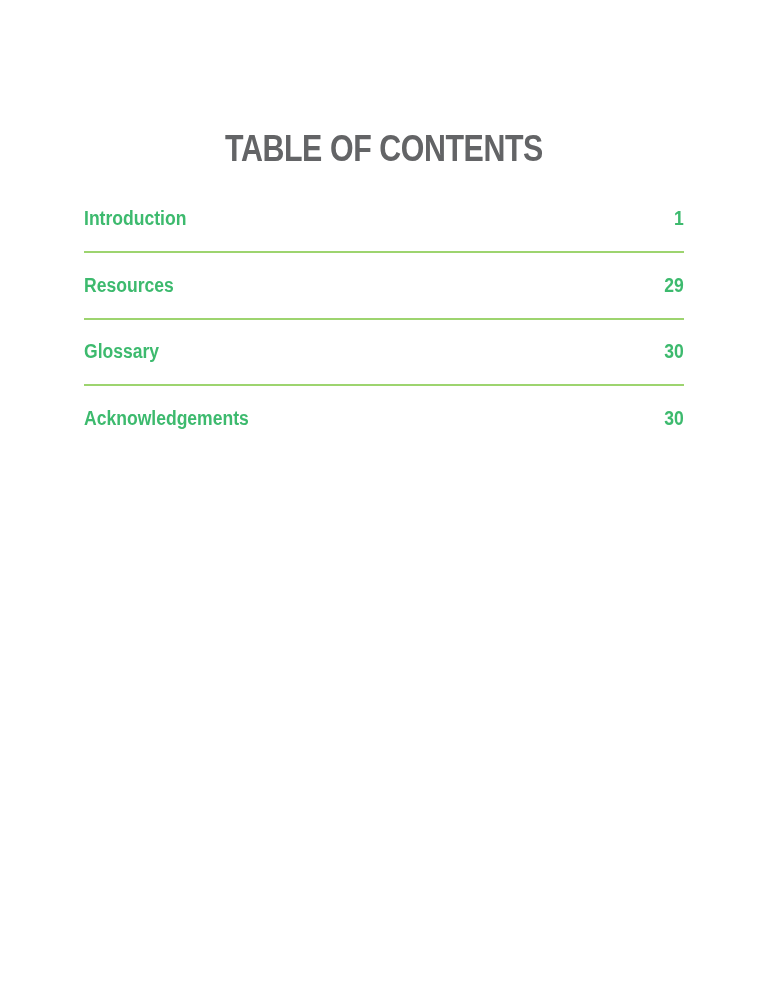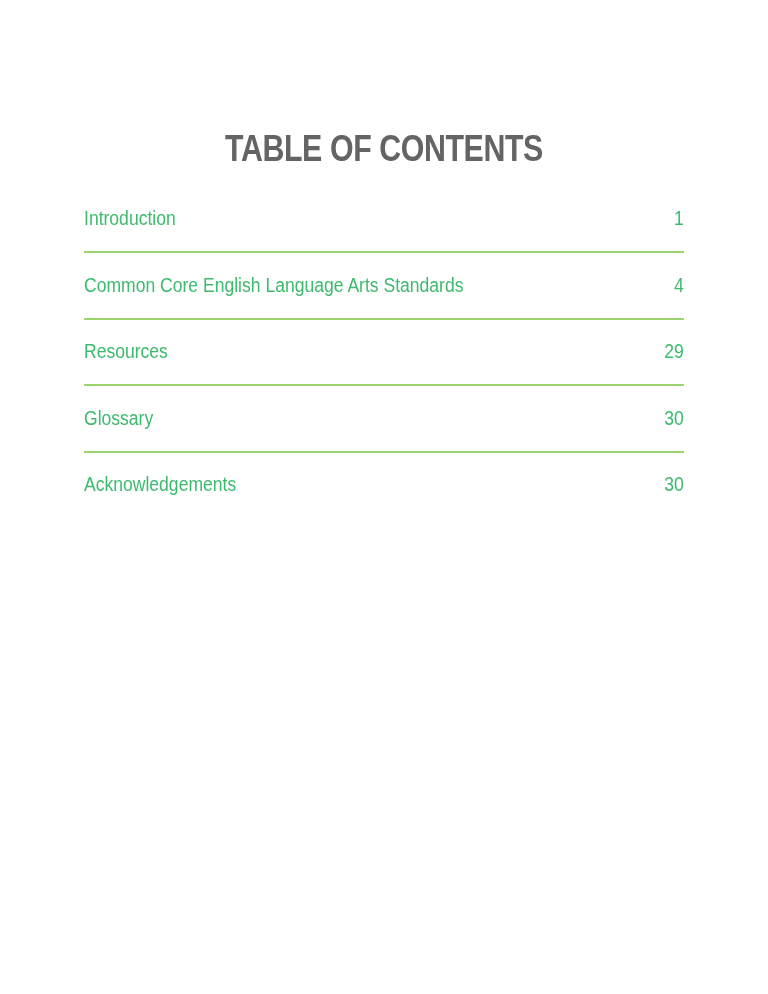--- a/index.html
+++ b/index.html
@@ -9,21 +9,21 @@
     text-align: center;
     font-family: "Liberation Sans", sans-serif;
     font-weight: bold; font-size: 37px; letter-spacing: -0.5px;
     color: #636466;
     transform: scaleX(0.82); transform-origin: center;
   }
   .toc { position: absolute; left: 84px; width: 600px; top: 202px; }
   .toc-row {
     position: relative; height: 66.5px;
     font-family: "Liberation Sans", sans-serif;
-    font-weight: normal; font-size: 19.5px; color: #3dba6e;
+    font-weight: bold; font-size: 19.5px; color: #3dba6e;
   }
   .toc-row .label {
     position: absolute; left: 0; top: 5px; white-space: nowrap;
     transform: scaleX(0.9); transform-origin: left;
   }
   .toc-row .page {
     position: absolute; right: 0; top: 5px;
     transform: scaleX(0.9); transform-origin: right;
   }
   .toc-row .rule {
@@ -36,25 +36,20 @@
 
 <div class="page-title">TABLE OF CONTENTS</div>
 
 <div class="toc">
   <div class="toc-row">
     <span class="label">Introduction</span>
     <span class="page">1</span>
     <div class="rule"></div>
   </div>
   <div class="toc-row">
-    <span class="label">Common Core English Language Arts Standards</span>
-    <span class="page">4</span>
-    <div class="rule"></div>
-  </div>
-  <div class="toc-row">
     <span class="label">Resources</span>
     <span class="page">29</span>
     <div class="rule"></div>
   </div>
   <div class="toc-row">
     <span class="label">Glossary</span>
     <span class="page">30</span>
     <div class="rule"></div>
   </div>
   <div class="toc-row last">

